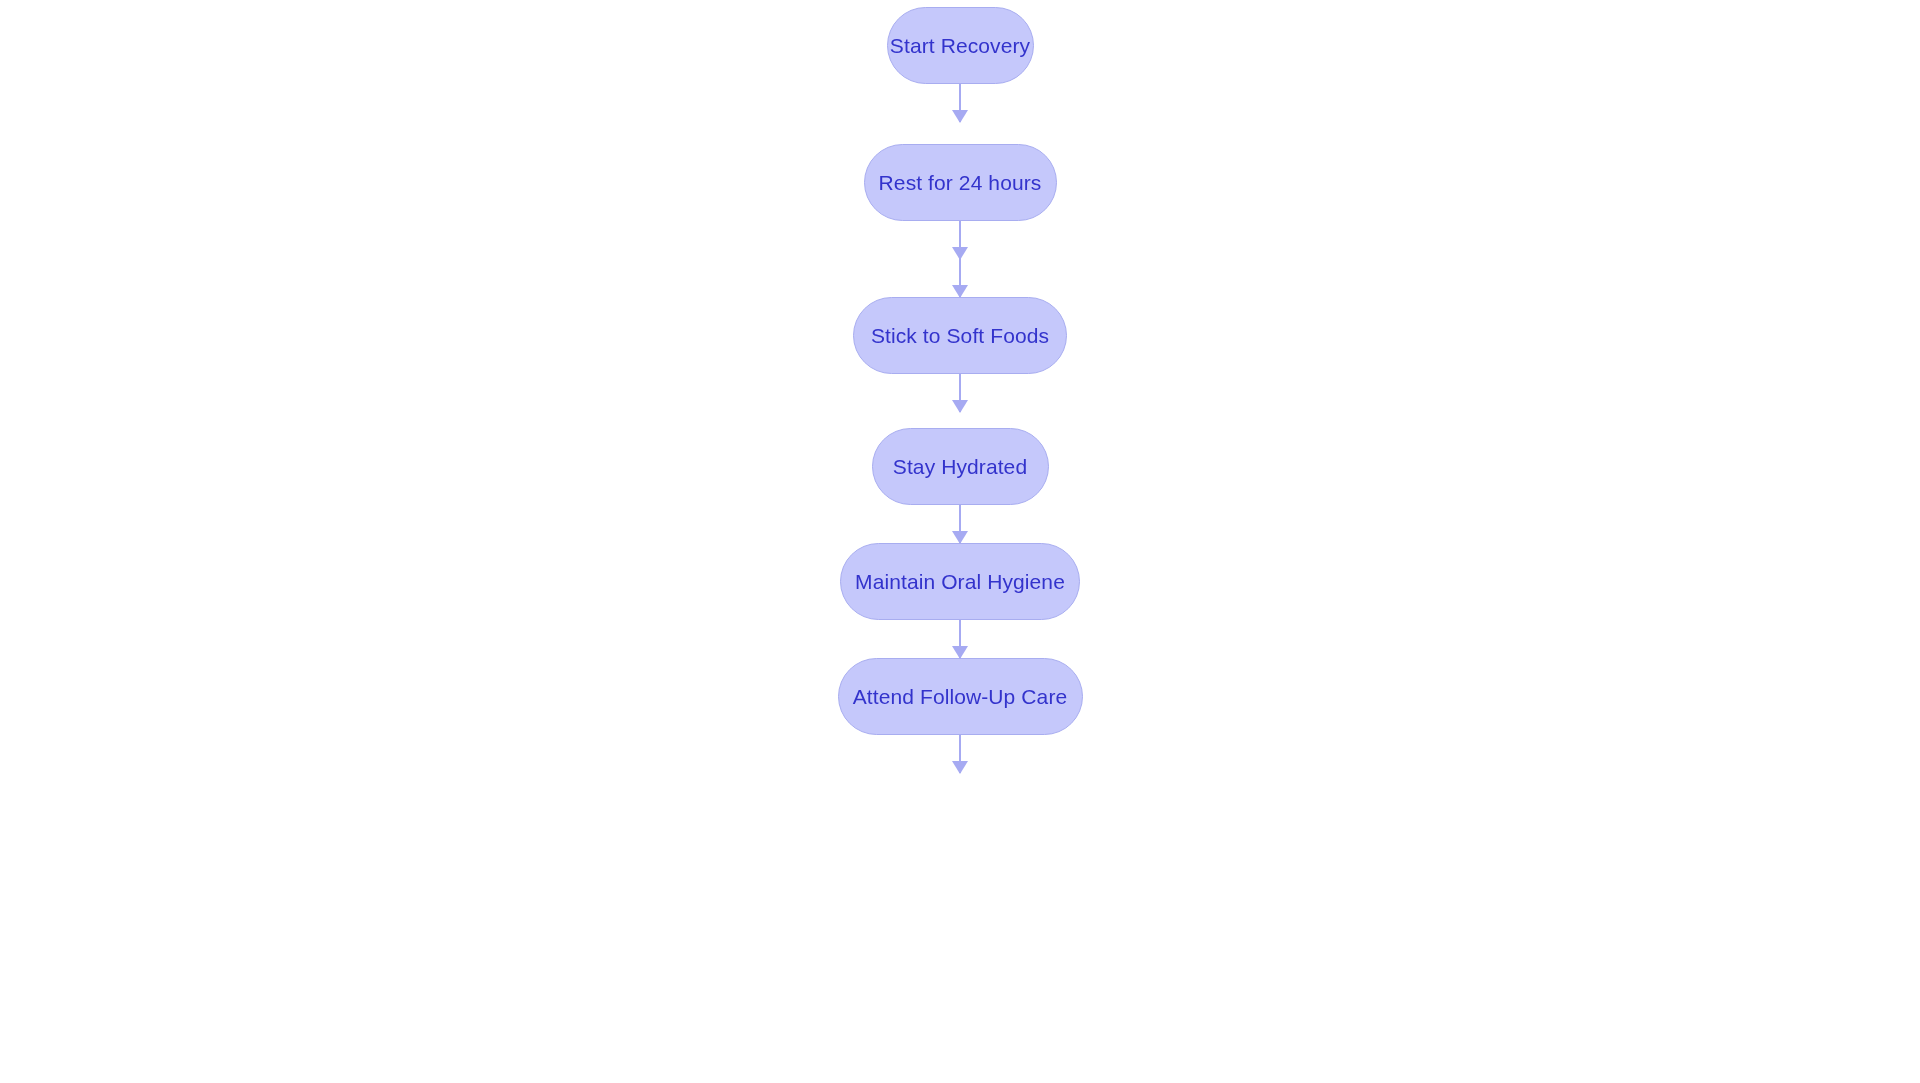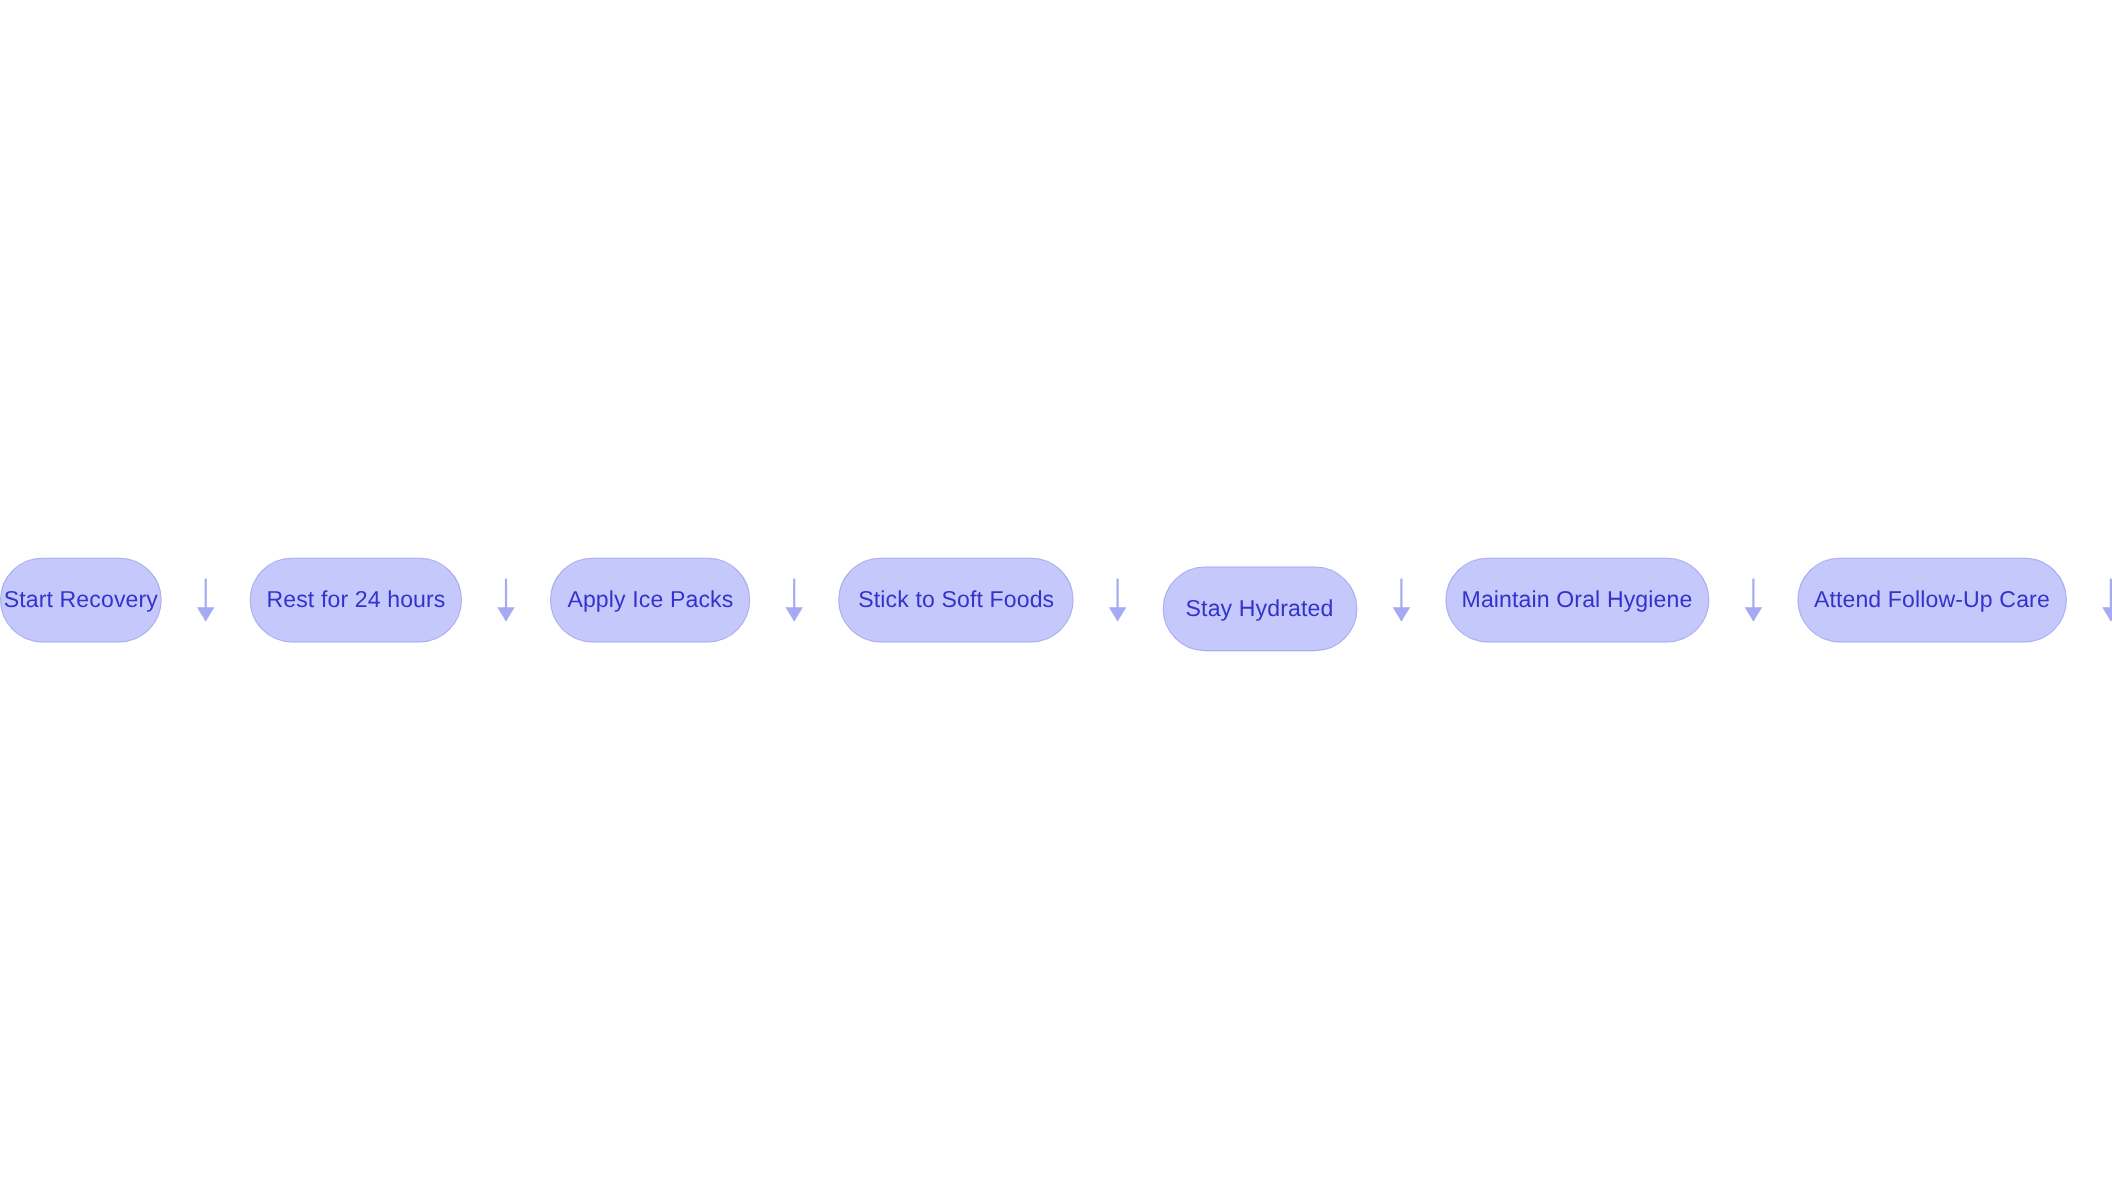--- a/index.html
+++ b/index.html
@@ -22,23 +22,23 @@
     background: #ffffff;
   }
 
   .flow-column {
     position: absolute;
     left: 0;
     top: 0;
     width: 1920px;
     height: 1083px;
     display: flex;
-    flex-direction: row;
+    flex-direction: column;
     align-items: center;
-    justify-content: space-between;
+    justify-content: flex-start;
     padding-top: 7px;
     box-sizing: border-box;
   }
 
   .flow-node {
     background: #c5c8fb;
     border: 1.4px solid #a8adf0;
     border-radius: 999px;
     color: #3333cc;
     font-size: 21px;
@@ -49,21 +49,21 @@
     justify-content: center;
     box-sizing: border-box;
     height: 77px;
     white-space: nowrap;
     padding: 0 34px;
     user-select: none;
   }
 
   
   .w-start   { width: 147px; }
-  .w-rest    { width: 193px; }
+  .w-rest    { width: 193px; margin-top: 22px; }
   .w-ice     { width: 182px; }
   .w-soft    { width: 214px; }
   .w-hydrate { width: 177px; margin-top: 16px; }
   .w-hygiene { width: 240px; }
   .w-follow  { width: 245px; }
   .w-end     { width: 166px; }
 
   .flow-connector {
     width: 2px;
     position: relative;
@@ -113,23 +113,20 @@
 
     <div class="flow-node w-rest">
       <span>Rest for 24 hours</span>
     </div>
 
     <div class="flow-connector gap-2">
       <div class="conn-line"></div>
       <div class="conn-head"></div>
     </div>
 
-    <div class="flow-node w-ice">
-      <span>Apply Ice Packs</span>
-    </div>
 
     <div class="flow-connector gap-3">
       <div class="conn-line"></div>
       <div class="conn-head"></div>
     </div>
 
     <div class="flow-node w-soft">
       <span>Stick to Soft Foods</span>
     </div>
 

